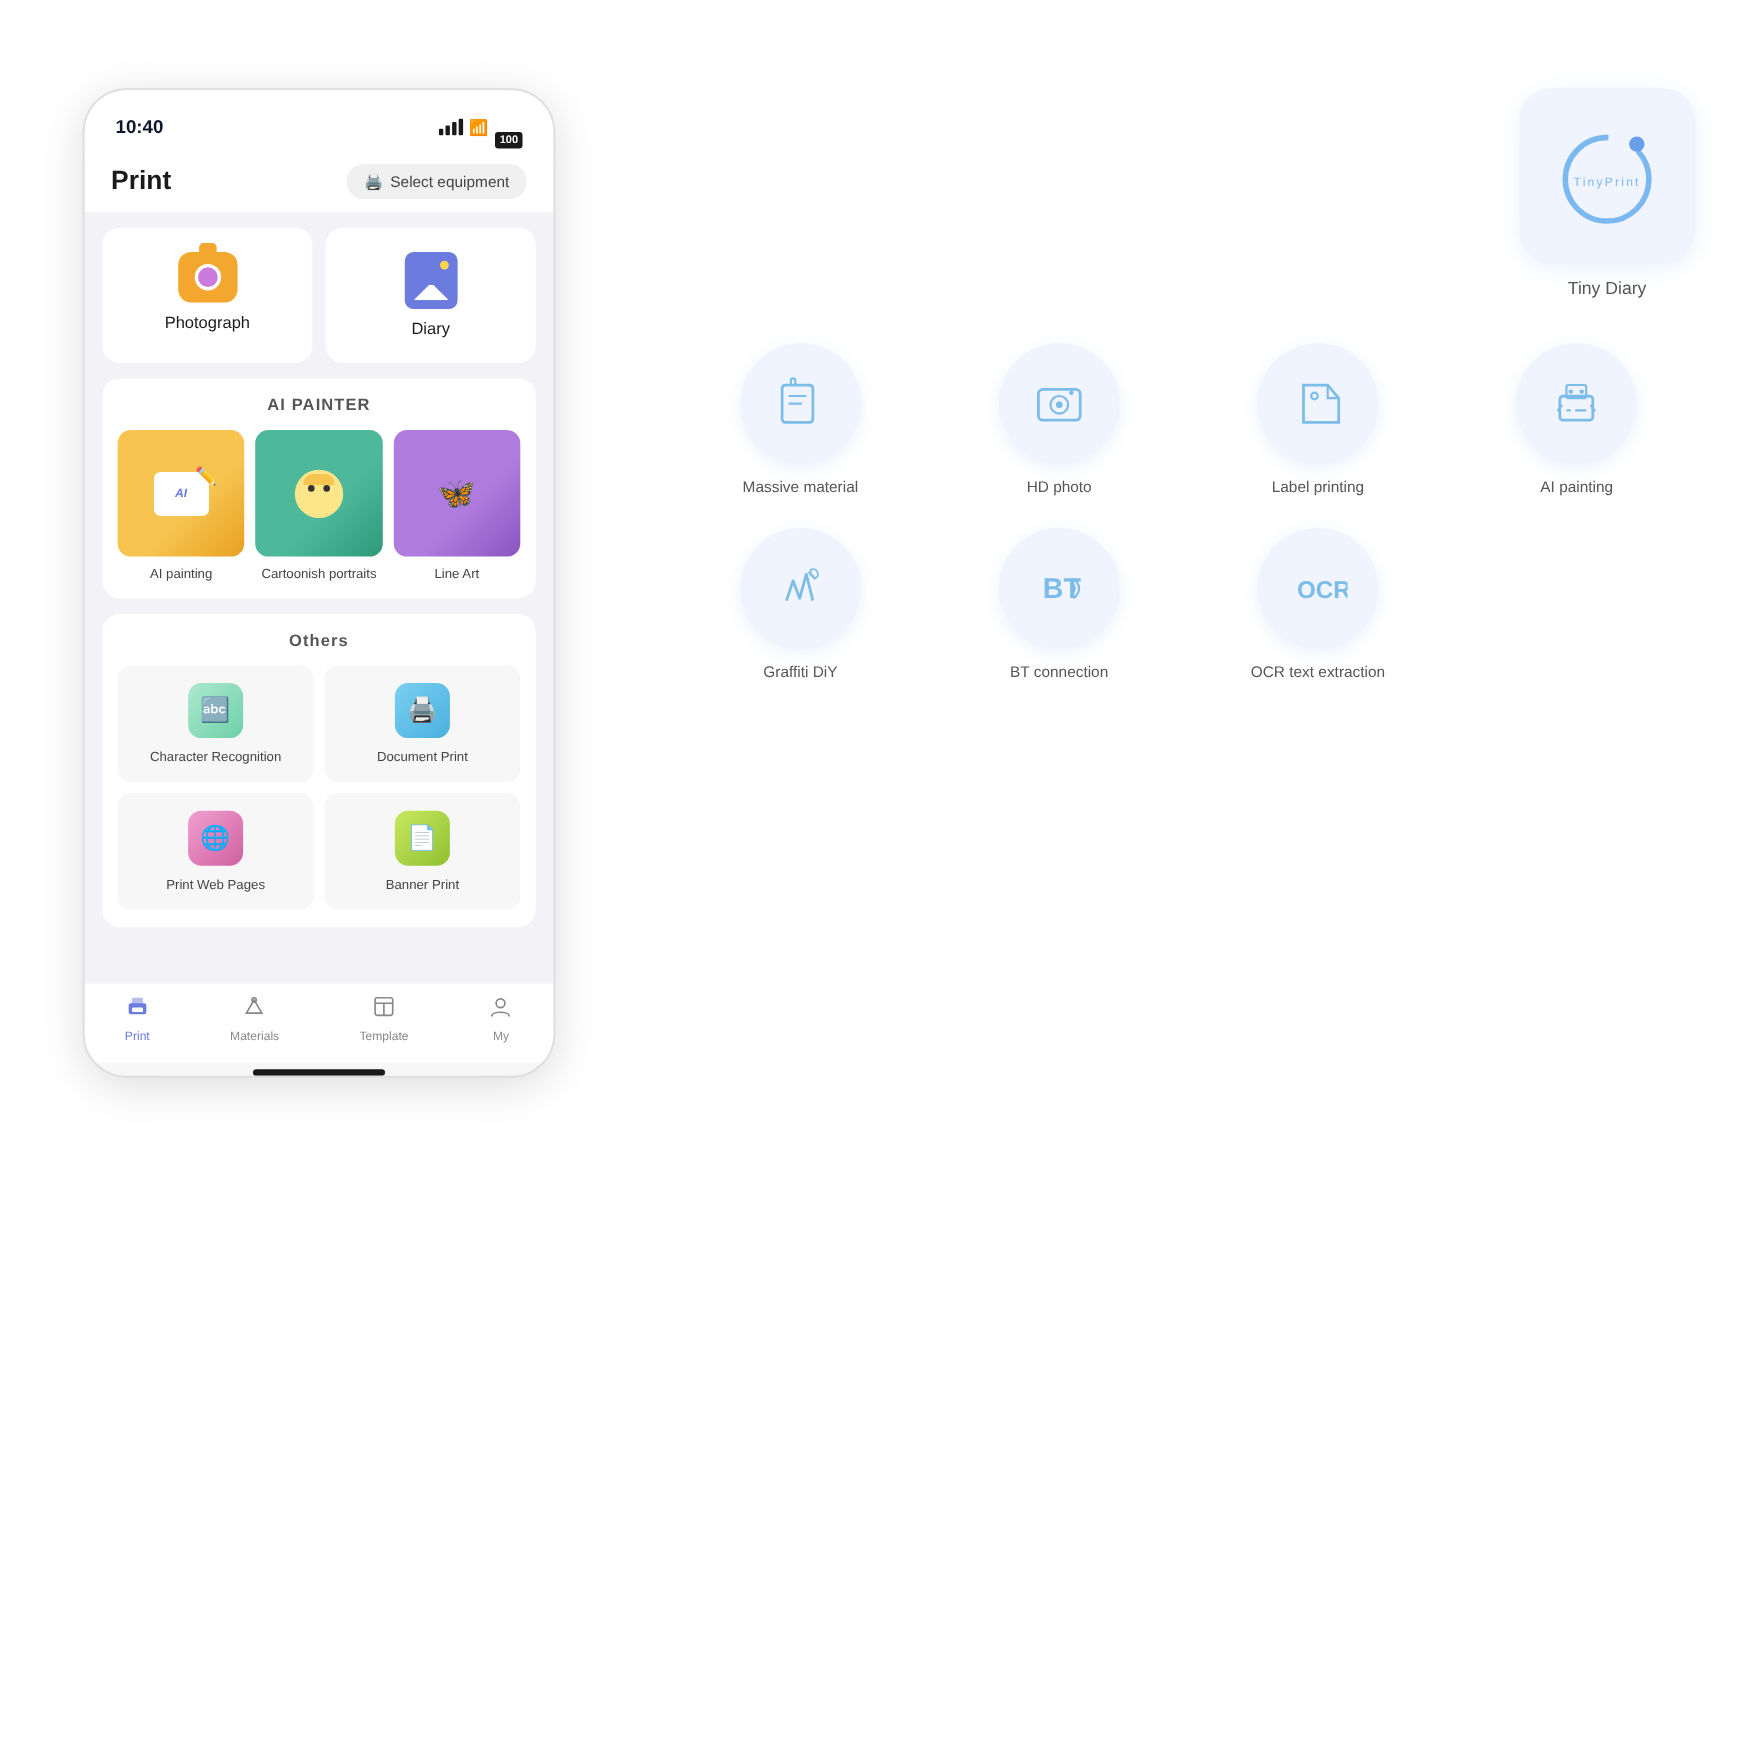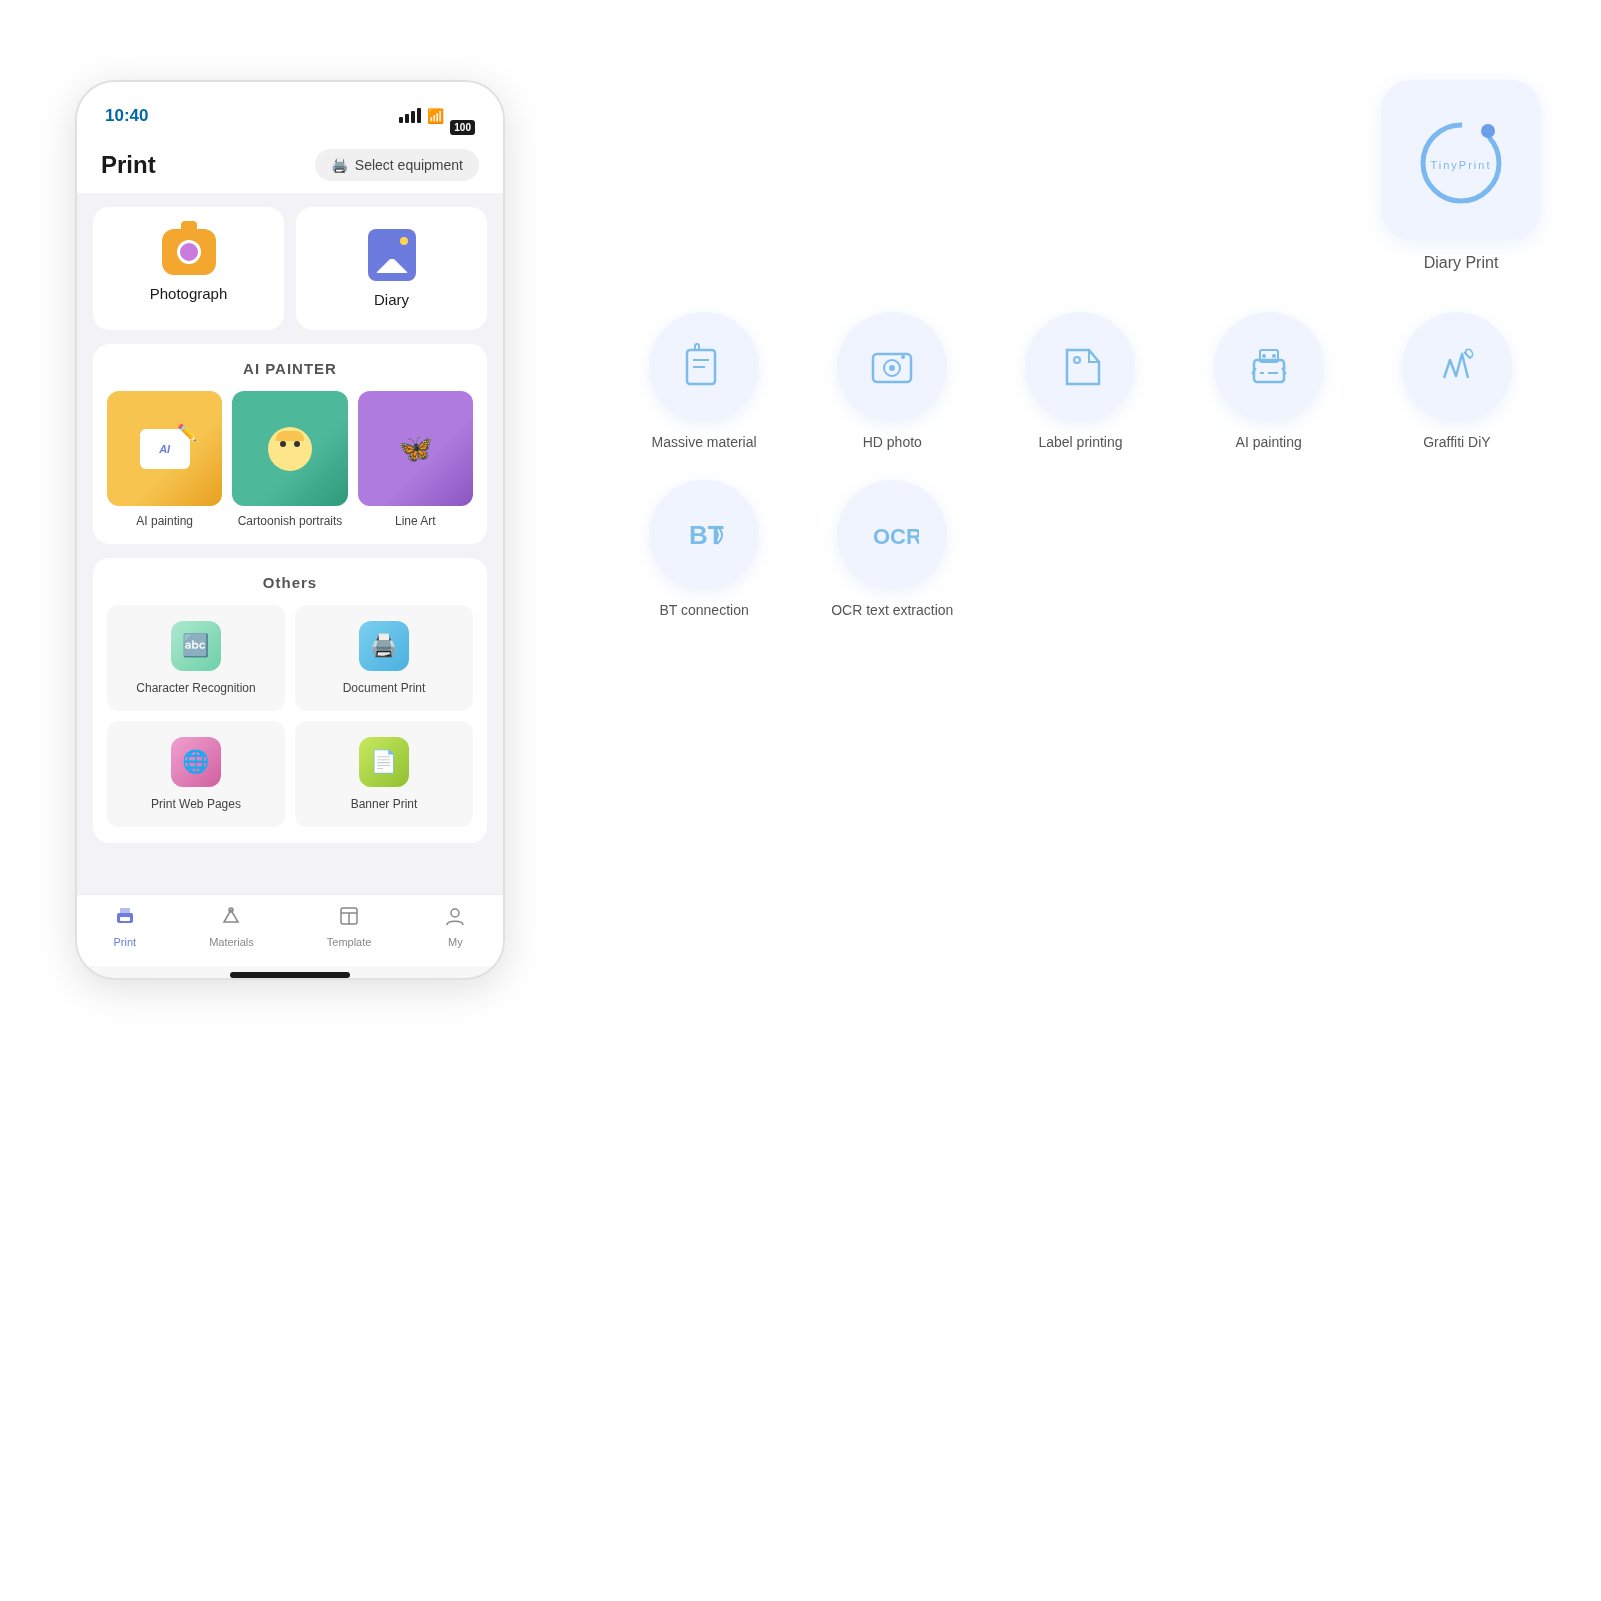--- a/index.html
+++ b/index.html
@@ -46,21 +46,21 @@
     .status-bar {
       display: flex;
       justify-content: space-between;
       align-items: center;
       padding: 14px 28px 6px 28px;
       background: #fff;
     }
     .status-time {
       font-size: 17px;
       font-weight: 600;
-      color: #0369a1;
+      color: #0f172a;
     }
     .status-icons {
       display: flex;
       align-items: center;
       gap: 6px;
     }
     .signal-bars {
       display: flex;
       align-items: flex-end;
       gap: 2px;
@@ -391,21 +391,21 @@
     }
     .app-function-title {
       font-size: 68px;
       font-weight: 700;
       color: #5ba8e8;
       line-height: 1.1;
       margin-bottom: 10px;
     }
     .function-grid {
       display: grid;
-      grid-template-columns: 1fr 1fr 1fr 1fr 1fr;
+      grid-template-columns: 1fr 1fr 1fr 1fr;
       gap: 30px 20px;
     }
     .func-item {
       display: flex;
       flex-direction: column;
       align-items: center;
       gap: 12px;
     }
     .func-circle {
       width: 110px;
@@ -617,21 +617,21 @@
       <div style="display:flex;flex-direction:column;align-items:center;gap:14px;">
         <div class="logo-card">
           <div class="tiny-print-logo">
             <svg width="110" height="110" viewBox="0 0 110 110">
               <circle cx="55" cy="58" r="38" stroke="#7bb8f0" stroke-width="5" fill="none" stroke-dasharray="210 30" stroke-dashoffset="30"></circle>
               <circle cx="82" cy="26" r="7" fill="#6b9ee8"></circle>
               <text x="55" y="64" text-anchor="middle" font-size="11" fill="#7bb8f0" letter-spacing="2" font-family="sans-serif">TinyPrint</text>
             </svg>
           </div>
         </div>
-        <span class="func-label-logo">Diary Print</span>
+        <span class="func-label-logo">Tiny Diary</span>
       </div>
     </div>
 
     <div class="function-grid">
 
       <div class="func-item">
         <div class="func-circle">
           <svg class="func-svg" viewBox="0 0 54 54" fill="none" xmlns="http://www.w3.org/2000/svg">
             <rect x="10" y="10" width="28" height="34" rx="3" stroke="#7bbce8" stroke-width="2.5"></rect>
             <path d="M18 10 V6 A2 2 0 0 1 22 6 V10" stroke="#7bbce8" stroke-width="2"></path>

